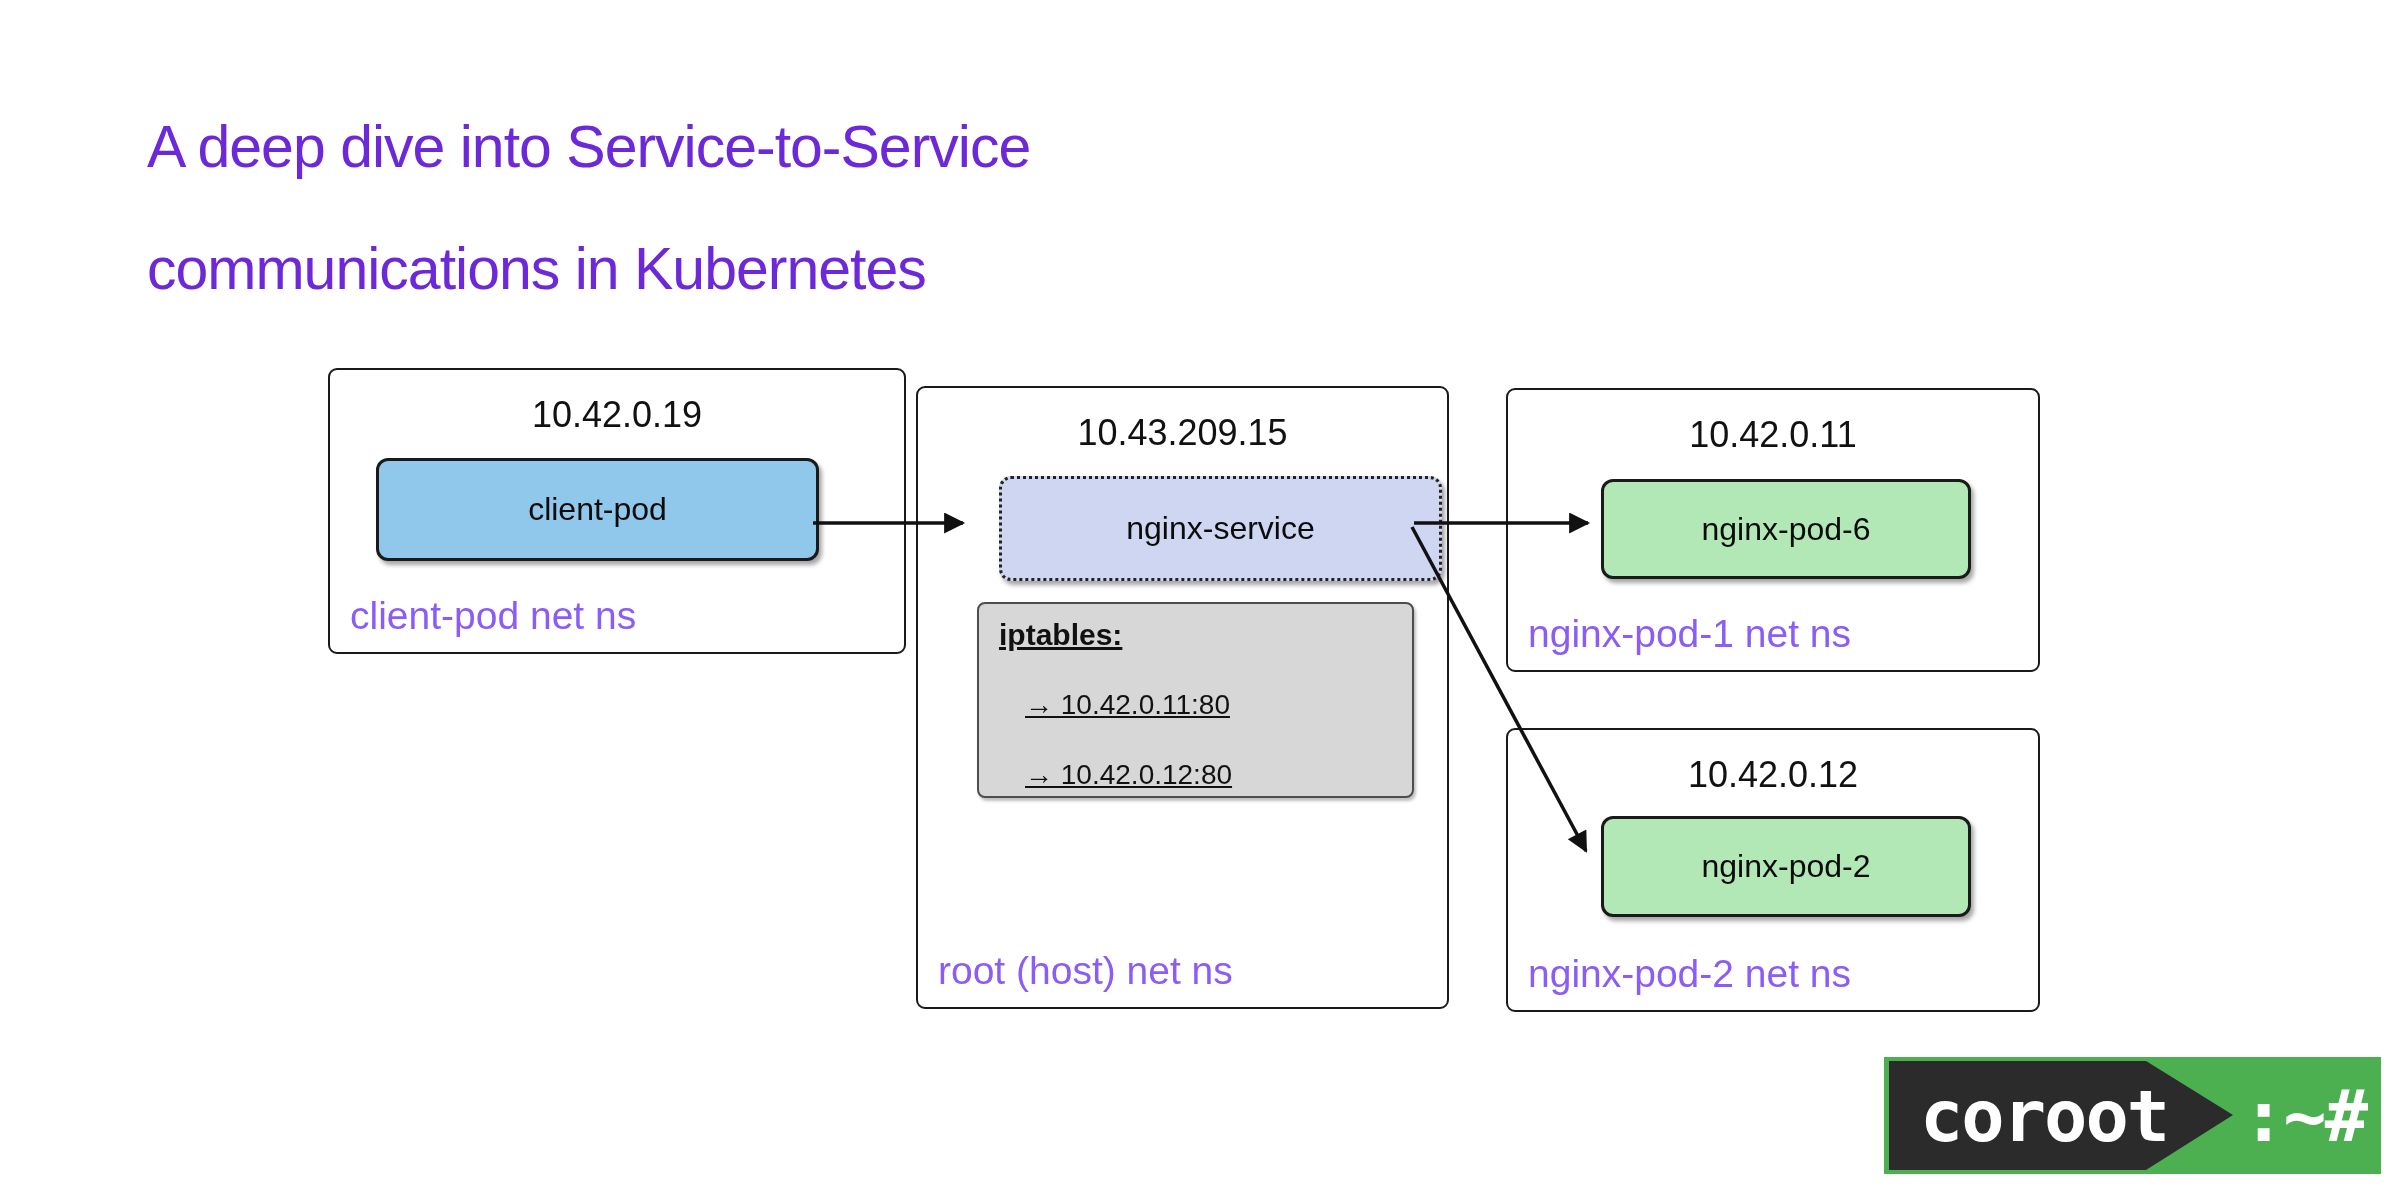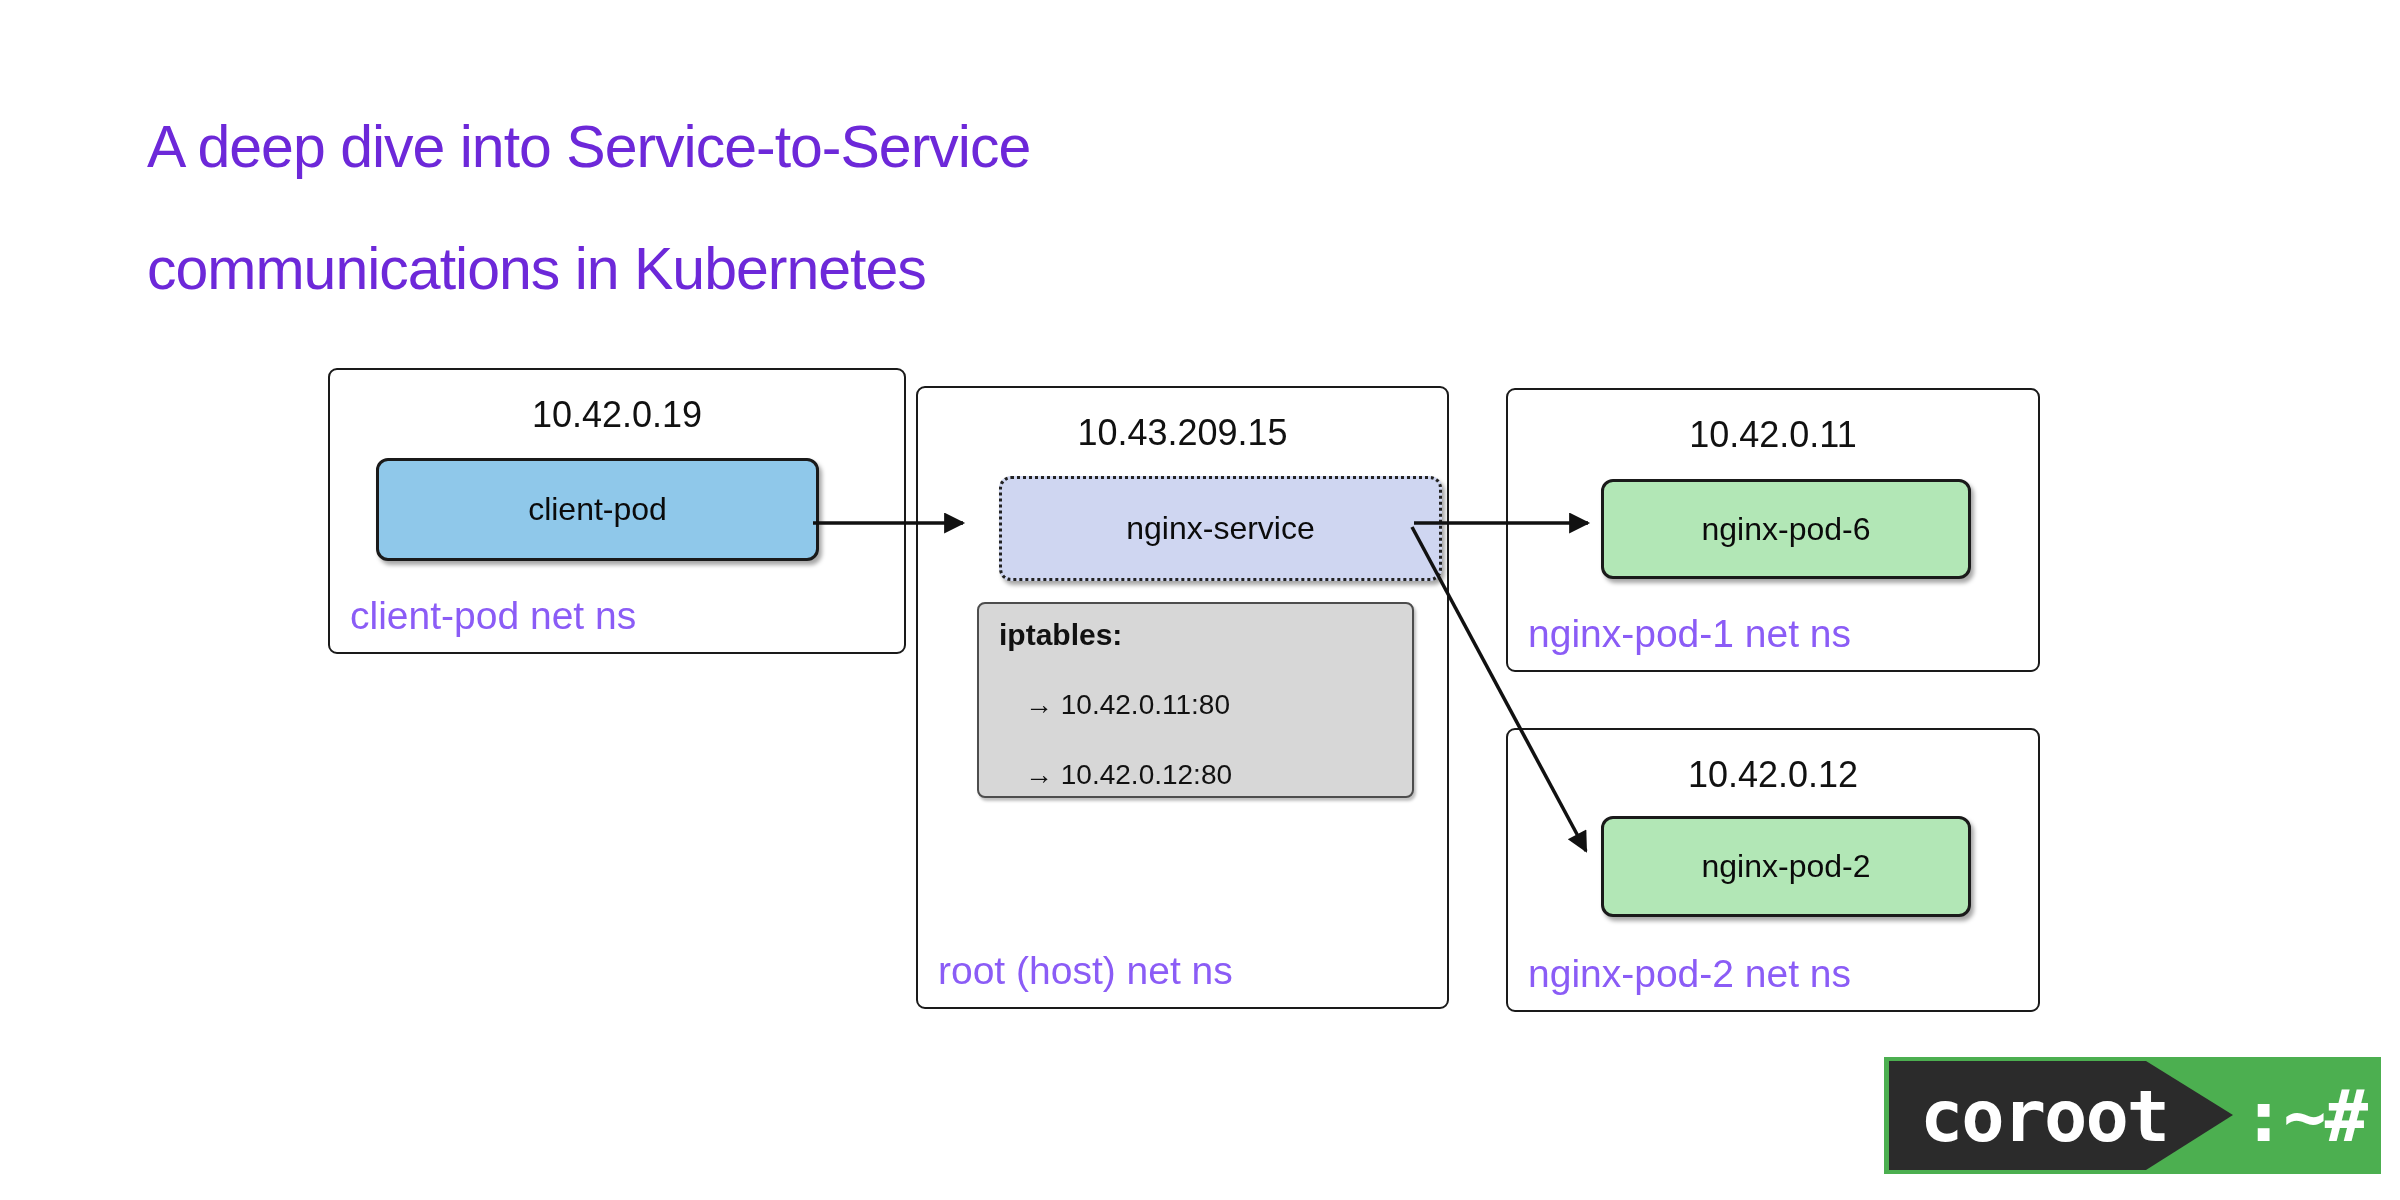--- a/index.html
+++ b/index.html
@@ -26,21 +26,21 @@
     position:absolute;border:3px solid #1a1a1a;border-radius:12px;
     display:flex;align-items:center;justify-content:center;
     font-size:32px;color:#0b0b0b;
     box-shadow:3px 4px 4px rgba(0,0,0,0.35);
   }
   .node.dotted{border:3px dotted #222222;}
   .iptables-box{
     position:absolute;border:2px solid #4d4d4d;border-radius:8px;
     box-shadow:2px 3px 3px rgba(0,0,0,0.25);
     padding:8px 0 0 20px;box-sizing:border-box;
-    font-size:28px;line-height:46px;color:#111;
+    font-size:28px;line-height:46px;color:#111;text-decoration:underline;
   }
   .iptables-title{font-weight:700;font-size:30px;}
   .iptables-line{white-space:nowrap;}
   .iptables-line.indent{padding-left:26px;margin-top:24px;}
   .arrow-layer{position:absolute;left:0;top:0;width:2400px;height:1200px;pointer-events:none;}
   .logo{
     position:absolute;left:1884px;top:1057px;width:497px;height:117px;
     font-family:"DejaVu Sans Mono","Liberation Mono",monospace;
   }
   .logo-chevron{position:absolute;left:0;top:0;}

